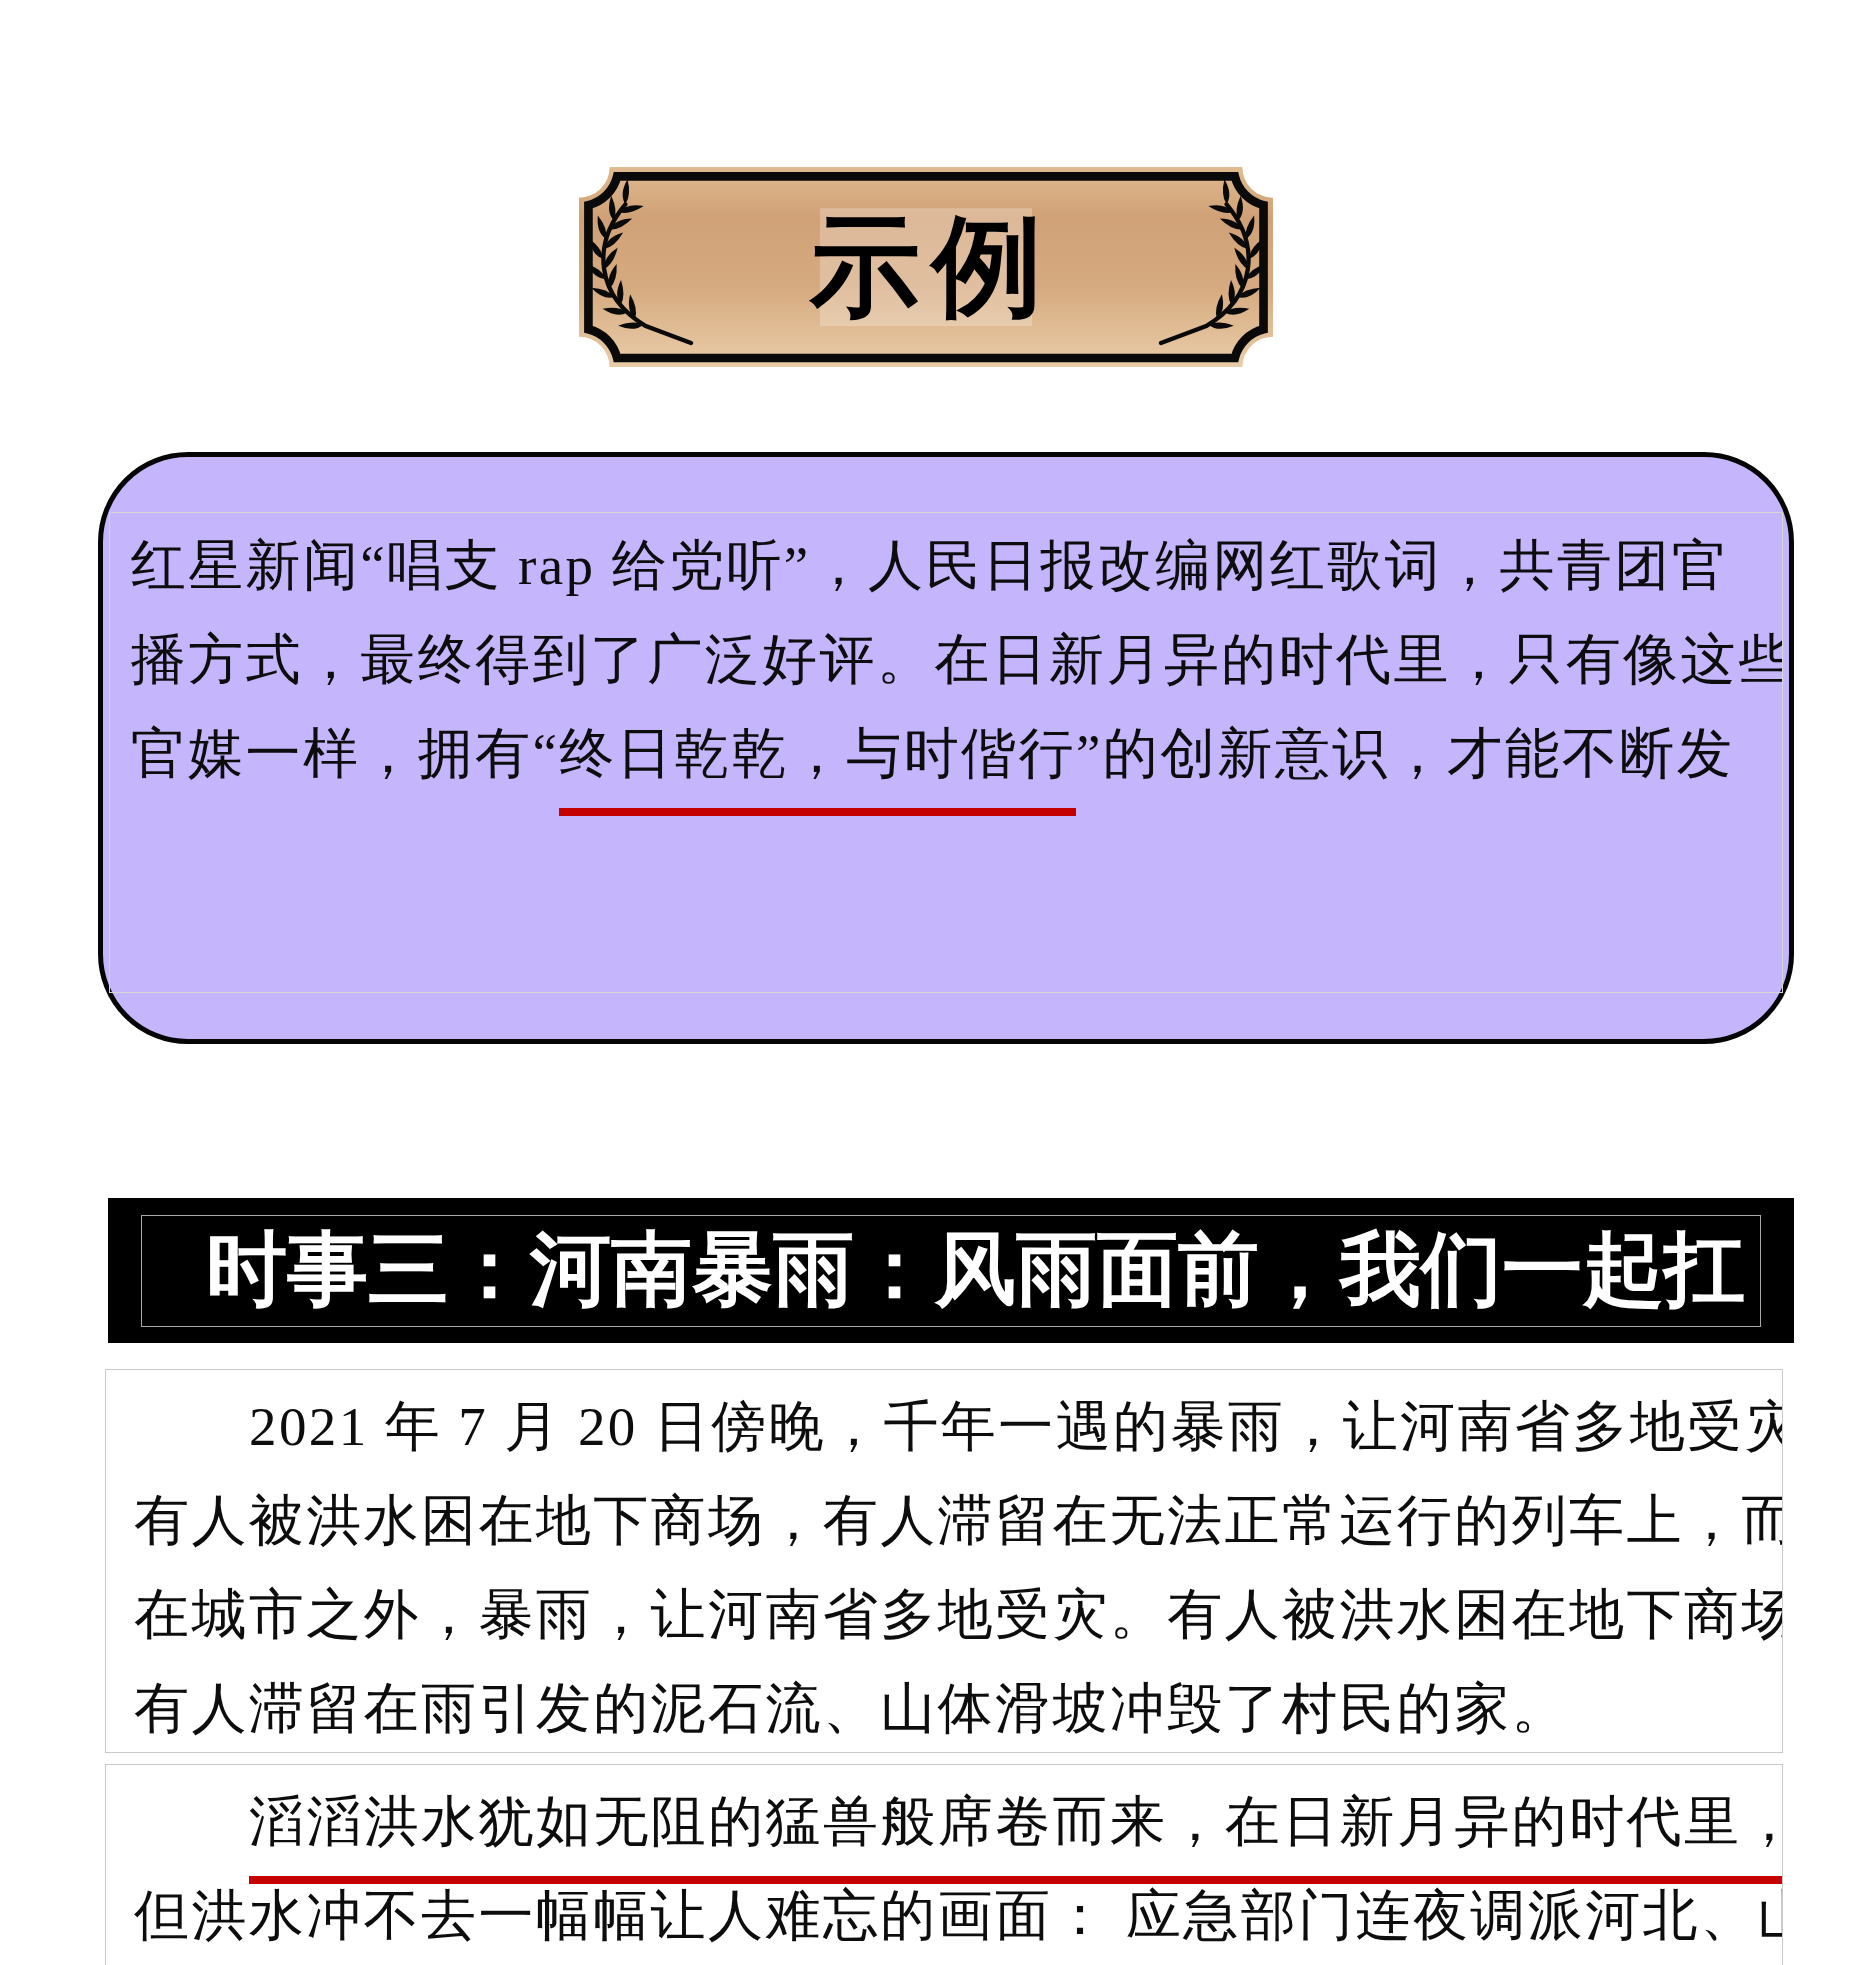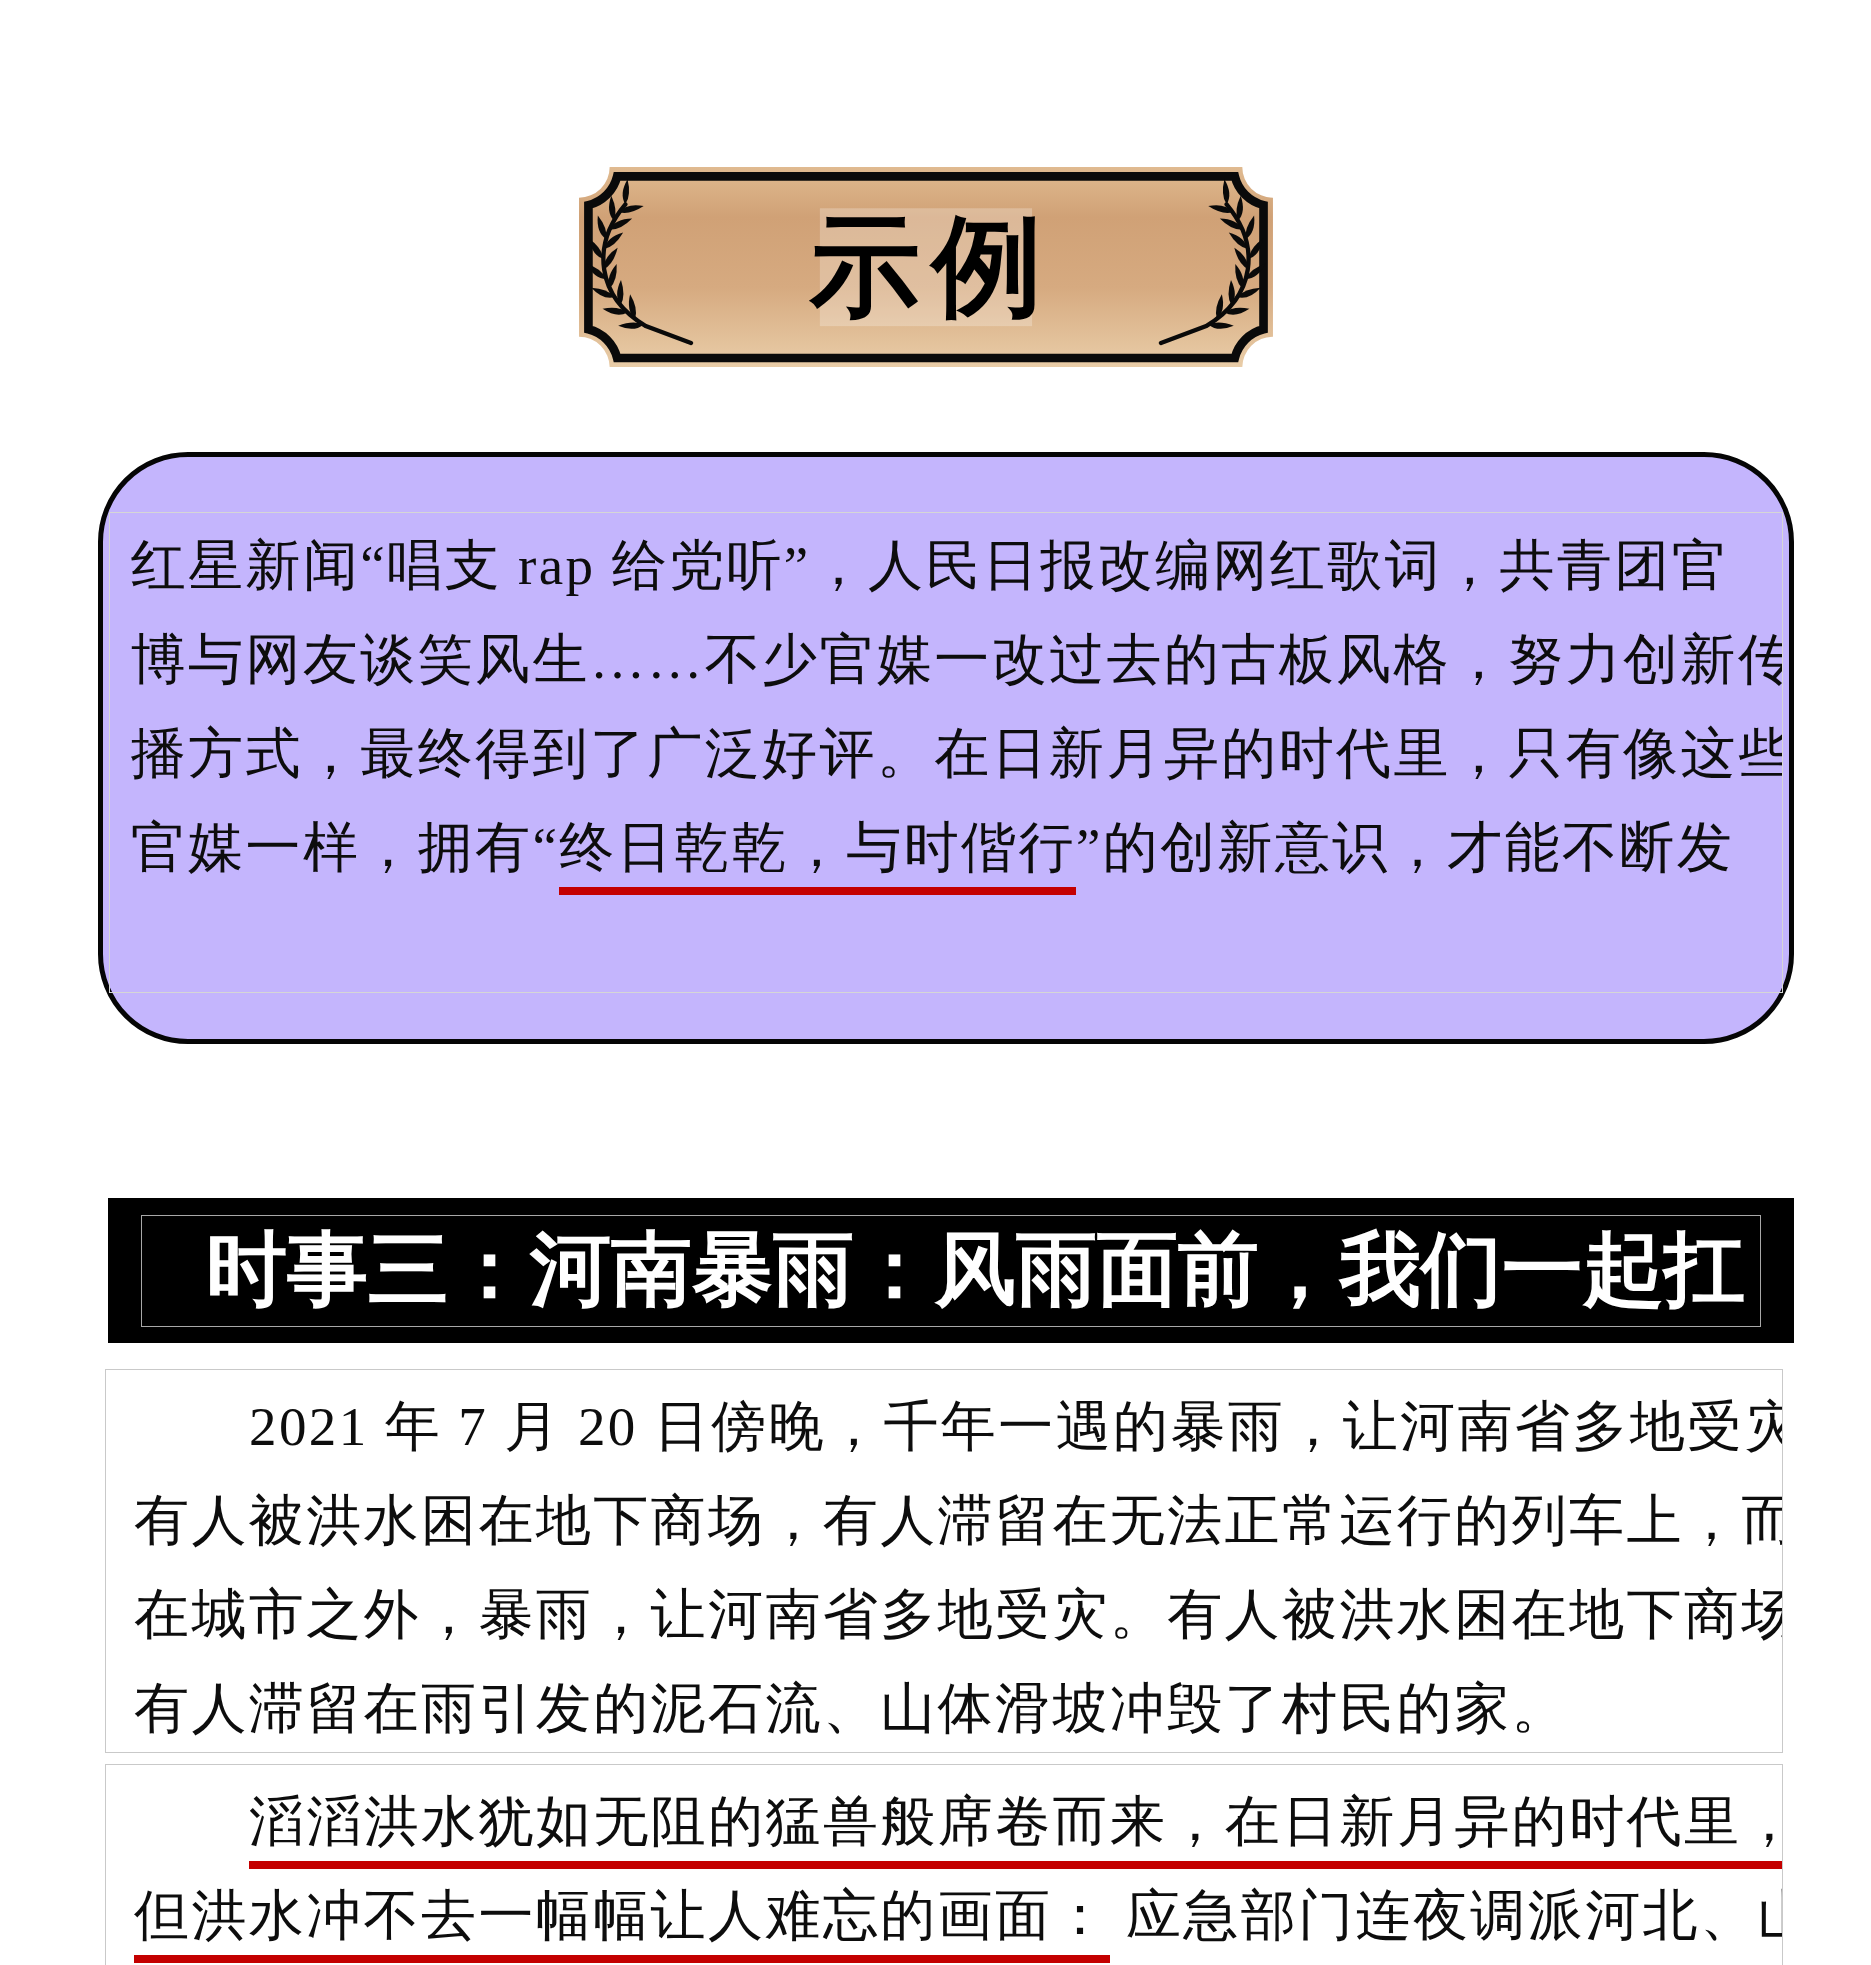--- a/index.html
+++ b/index.html
@@ -35,21 +35,21 @@
     border:1.2px solid #d6d6d6;
     padding:6.3px 20.4px;
     overflow:hidden;
   }
   .line{
     font-size:55px;line-height:94px;letter-spacing:2.4px;
     white-space:nowrap;
   }
   .indent{text-indent:115px;}
   .u{
-    padding-bottom:9px;
+    padding-bottom:24px;
     border-bottom:8.6px solid var(--accent-red,#c40000);
   }
 
   
   .banner{
     position:absolute;left:108px;top:1198px;width:1686px;height:145px;
     background:var(--banner-bg,#000);
   }
   .banner-frame{
     position:absolute;left:33px;right:33px;top:16.5px;bottom:16.5px;
@@ -130,21 +130,20 @@
           <path d="M0,0 Q15,-24 4,-64 Q-17,-26 0,0 Z" fill="#0a0a0a" transform="translate(142.91107177734375,386.6043395996094) rotate(344.9169338155408)"></path>
           <path d="M0,0 Q15,-24 4,-64 Q-17,-26 0,0 Z" fill="#0a0a0a" transform="translate(163.85060119628906,401.2098693847656) rotate(263.7603532511014)"></path>
         </g>
     </svg>
     <div class="badge-label">示例</div>
   </div>
 
   <div class="quote-box">
     <div class="quote-cell">
       <div class="line"><span>红星新闻“唱支 rap 给党听”，人民日报改编网红歌词，共青团官</span></div>
-      <div class="line"><span>博与网友谈笑风生……不少官媒一改过去的古板风格，努力创新传</span></div>
       <div class="line"><span>播方式，最终得到了广泛好评。在日新月异的时代里，只有像这些</span></div>
       <div class="line"><span>官媒一样，拥有“</span><span class="u">终日乾乾，与时偕行</span><span>”的创新意识，才能不断发</span></div>
     </div>
   </div>
 
   <div class="banner">
     <div class="banner-frame"></div>
     <div class="banner-title">时事三：河南暴雨：风雨面前，我们一起扛</div>
   </div>
 

